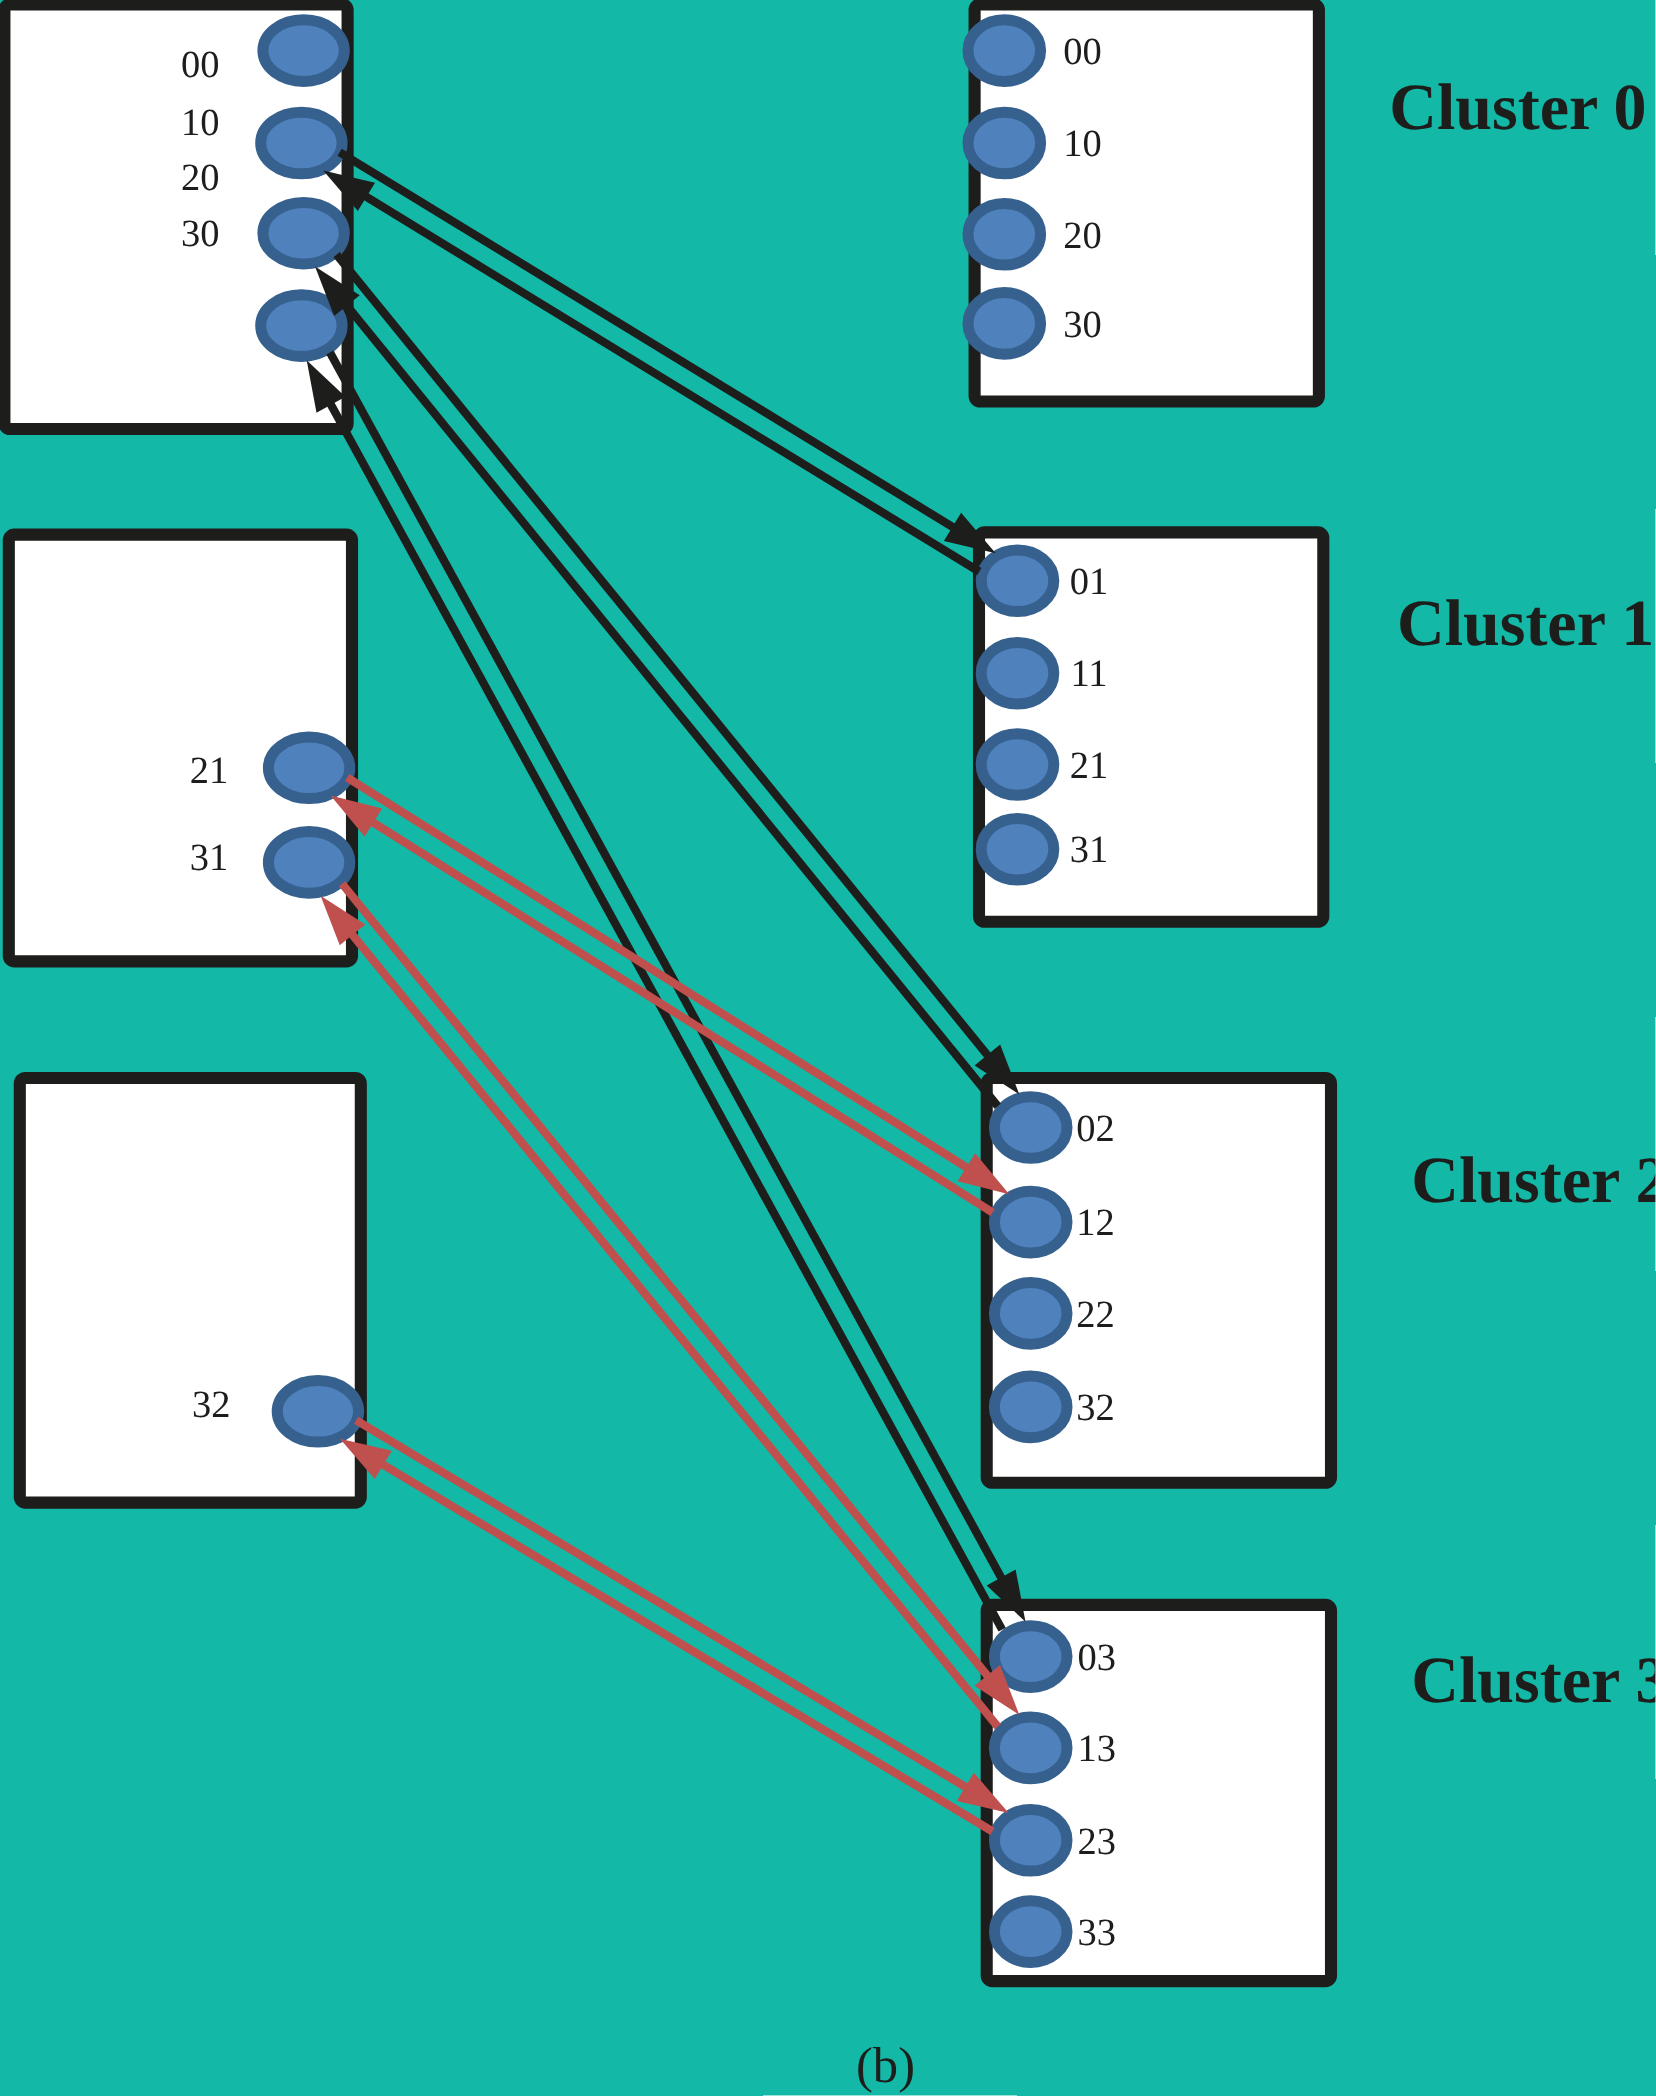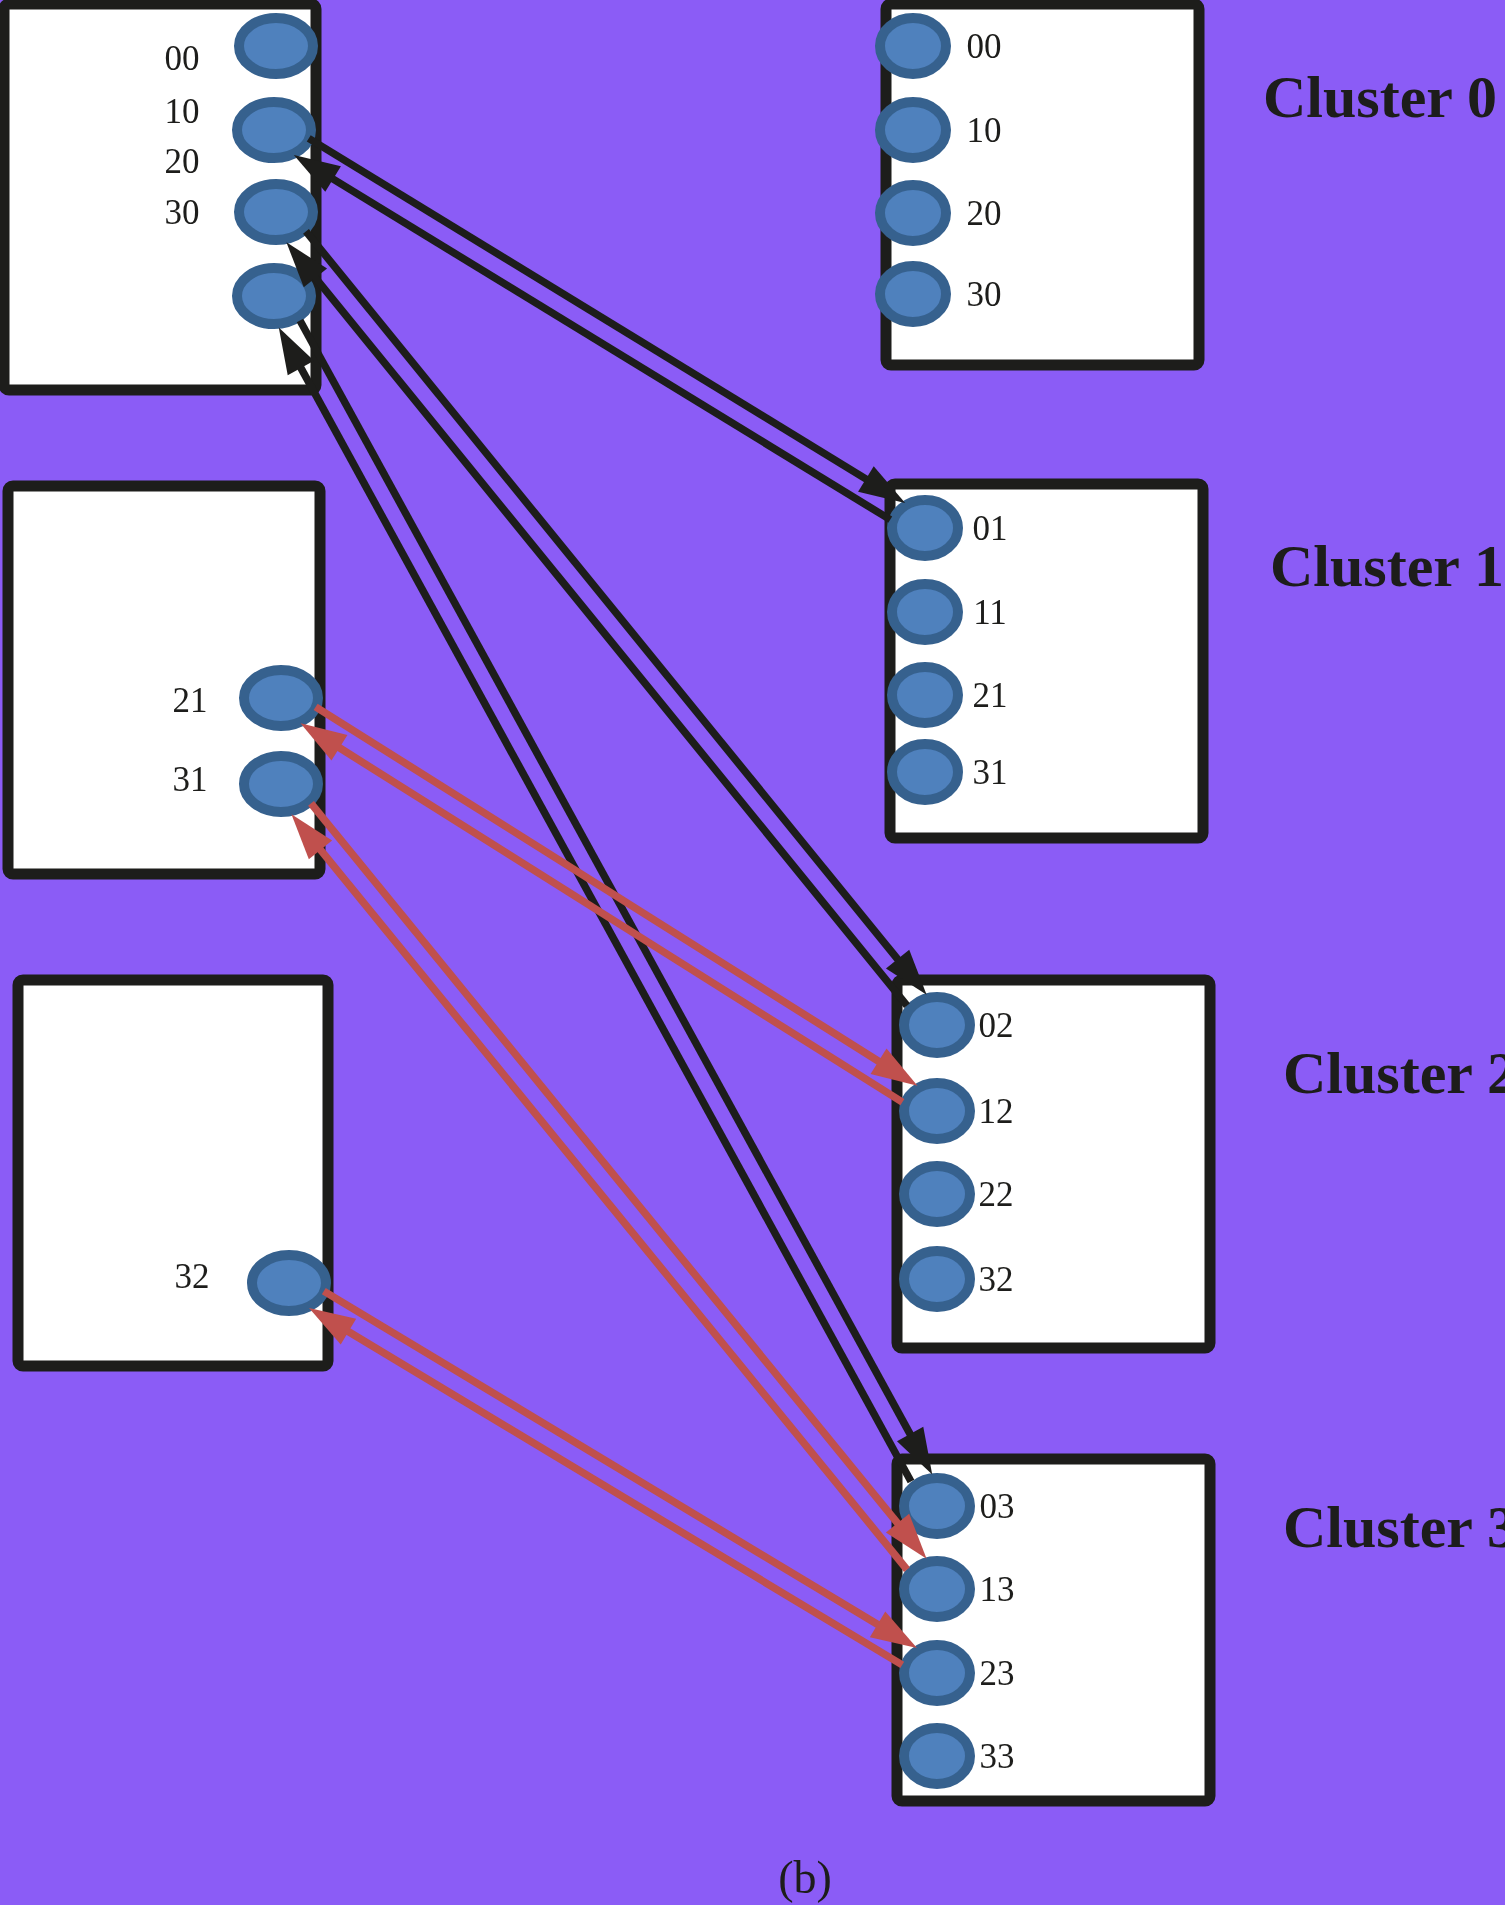--- a/index.html
+++ b/index.html
@@ -1,20 +1,20 @@
 <!DOCTYPE html>
 <html><head>
 <meta charset="utf-8">
 <style>
   html, body { margin: 0; padding: 0; background: #ffffff; }
   .canvas {
     position: relative;
     width: 1505px;
     height: 1905px;
-    background: #8b5cf6;
+    background: #14b8a6;
     font-family: "Liberation Serif", serif;
   }
   svg { display: block; width: 100%; height: 100%; }
   .caption {
     font-family: "Liberation Serif", serif;
     font-size: 46px;
     fill: #1d1d1b;
     text-anchor: middle;
   }
   .cluster-title {

